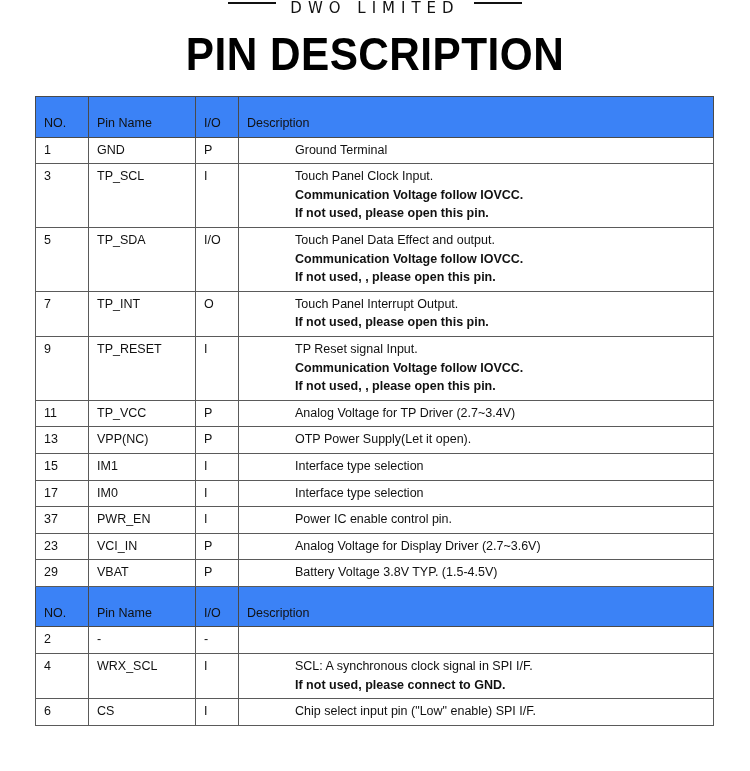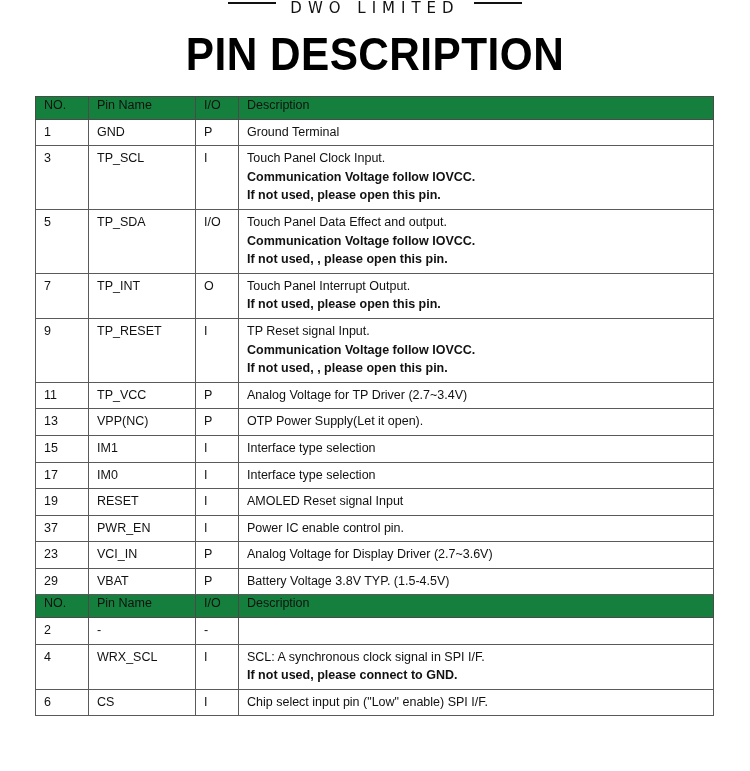--- a/index.html
+++ b/index.html
@@ -70,31 +70,31 @@
     line-height: 13.6px;
     color: #111111;
   }
   table.pin-table td {
     border: 1px solid #5a5a5a;
     padding: 6px 7px 6px 8px;
     vertical-align: top;
     word-wrap: break-word;
   }
   table.pin-table tr.header-row td {
-    background: #15803d;
+    background: #3b82f6;
     border-color: #4a4a4a;
-    padding-top: 2px;
+    padding-top: 20px;
     padding-bottom: 6px;
   }
   col.c-no    { width: 53px; }
   col.c-pin   { width: 107px; }
   col.c-io    { width: 43px; }
   col.c-desc  { width: 475px; }
 
-  .desc-line { display: block; white-space: nowrap; }
+  .desc-line { display: block; white-space: nowrap; margin-left: 48px; }
   .desc-line + .desc-line { margin-top: 5px; font-weight: bold; }
   .cell-empty { min-height: 13px; }
 </style>
 </head>
 <body>
 
 <div class="brand-row">
   <span class="brand-rule"></span>
   <span class="brand-text">DWO LIMITED</span>
   <span class="brand-rule"></span>
@@ -190,28 +190,20 @@
         </tr>
         <tr>
           <td>17</td>
           <td>IM0</td>
           <td>I</td>
           <td>
             <span class="desc-line">Interface type selection</span>
           </td>
         </tr>
         <tr>
-          <td>19</td>
-          <td>RESET</td>
-          <td>I</td>
-          <td>
-            <span class="desc-line">AMOLED Reset signal Input</span>
-          </td>
-        </tr>
-        <tr>
           <td>37</td>
           <td>PWR_EN</td>
           <td>I</td>
           <td>
             <span class="desc-line">Power IC enable control pin.</span>
           </td>
         </tr>
         <tr>
           <td>23</td>
           <td>VCI_IN</td>

